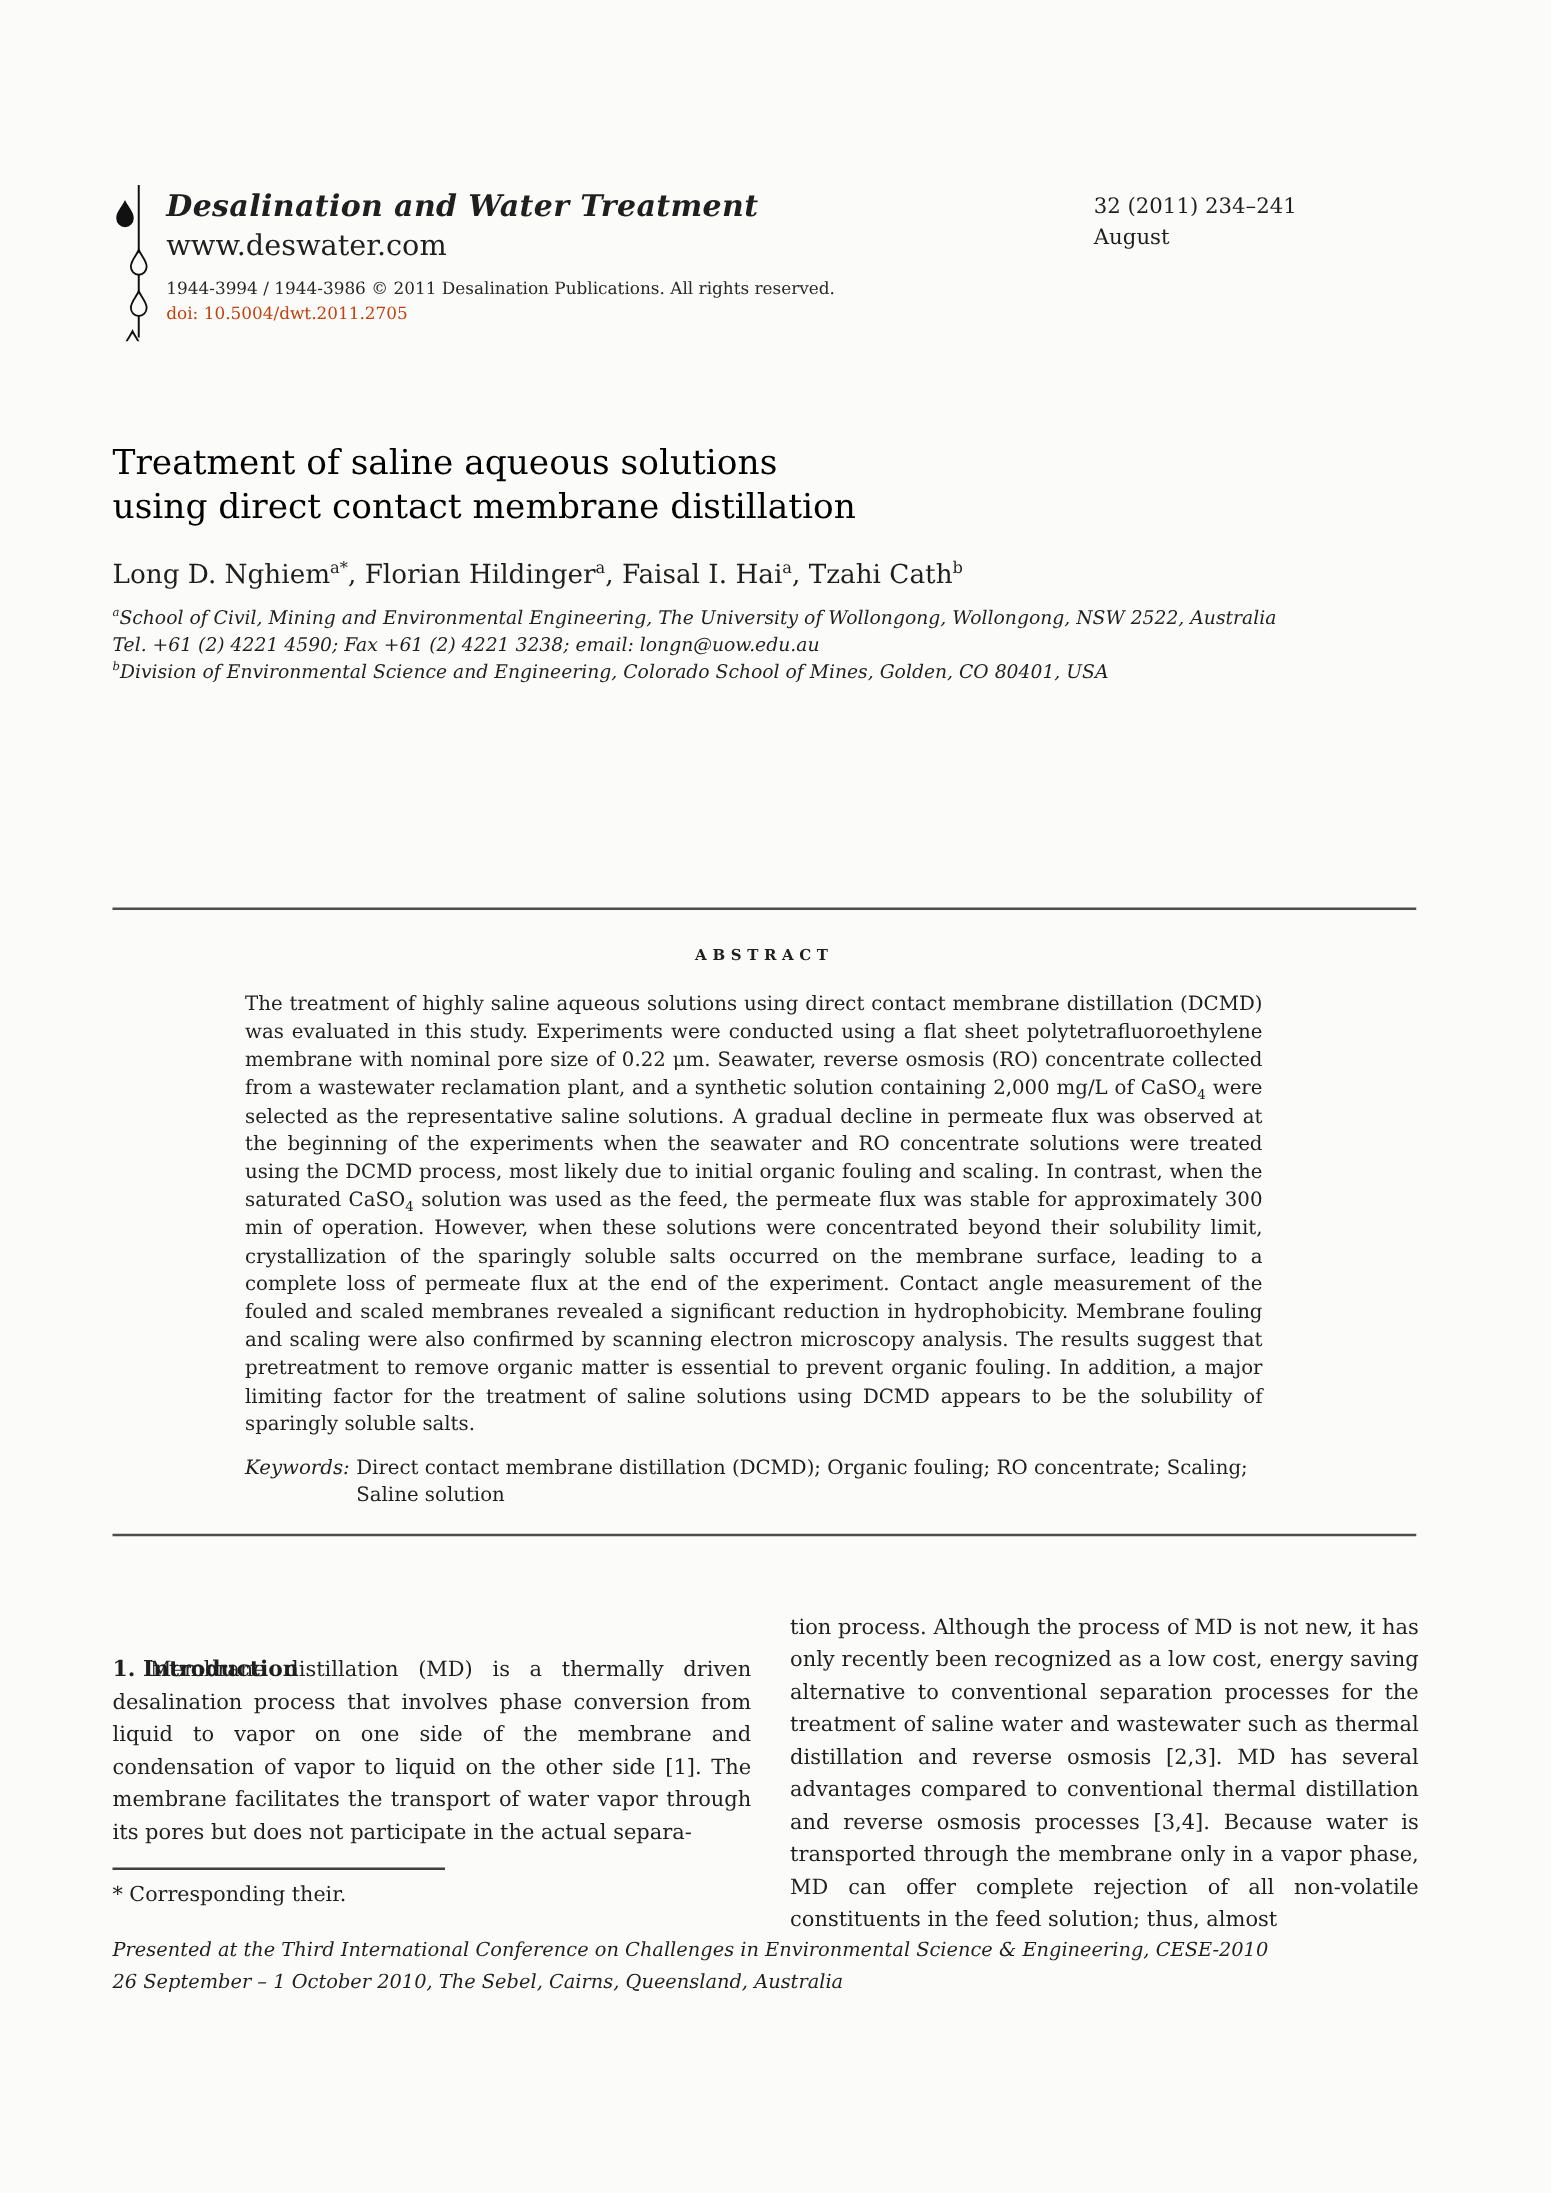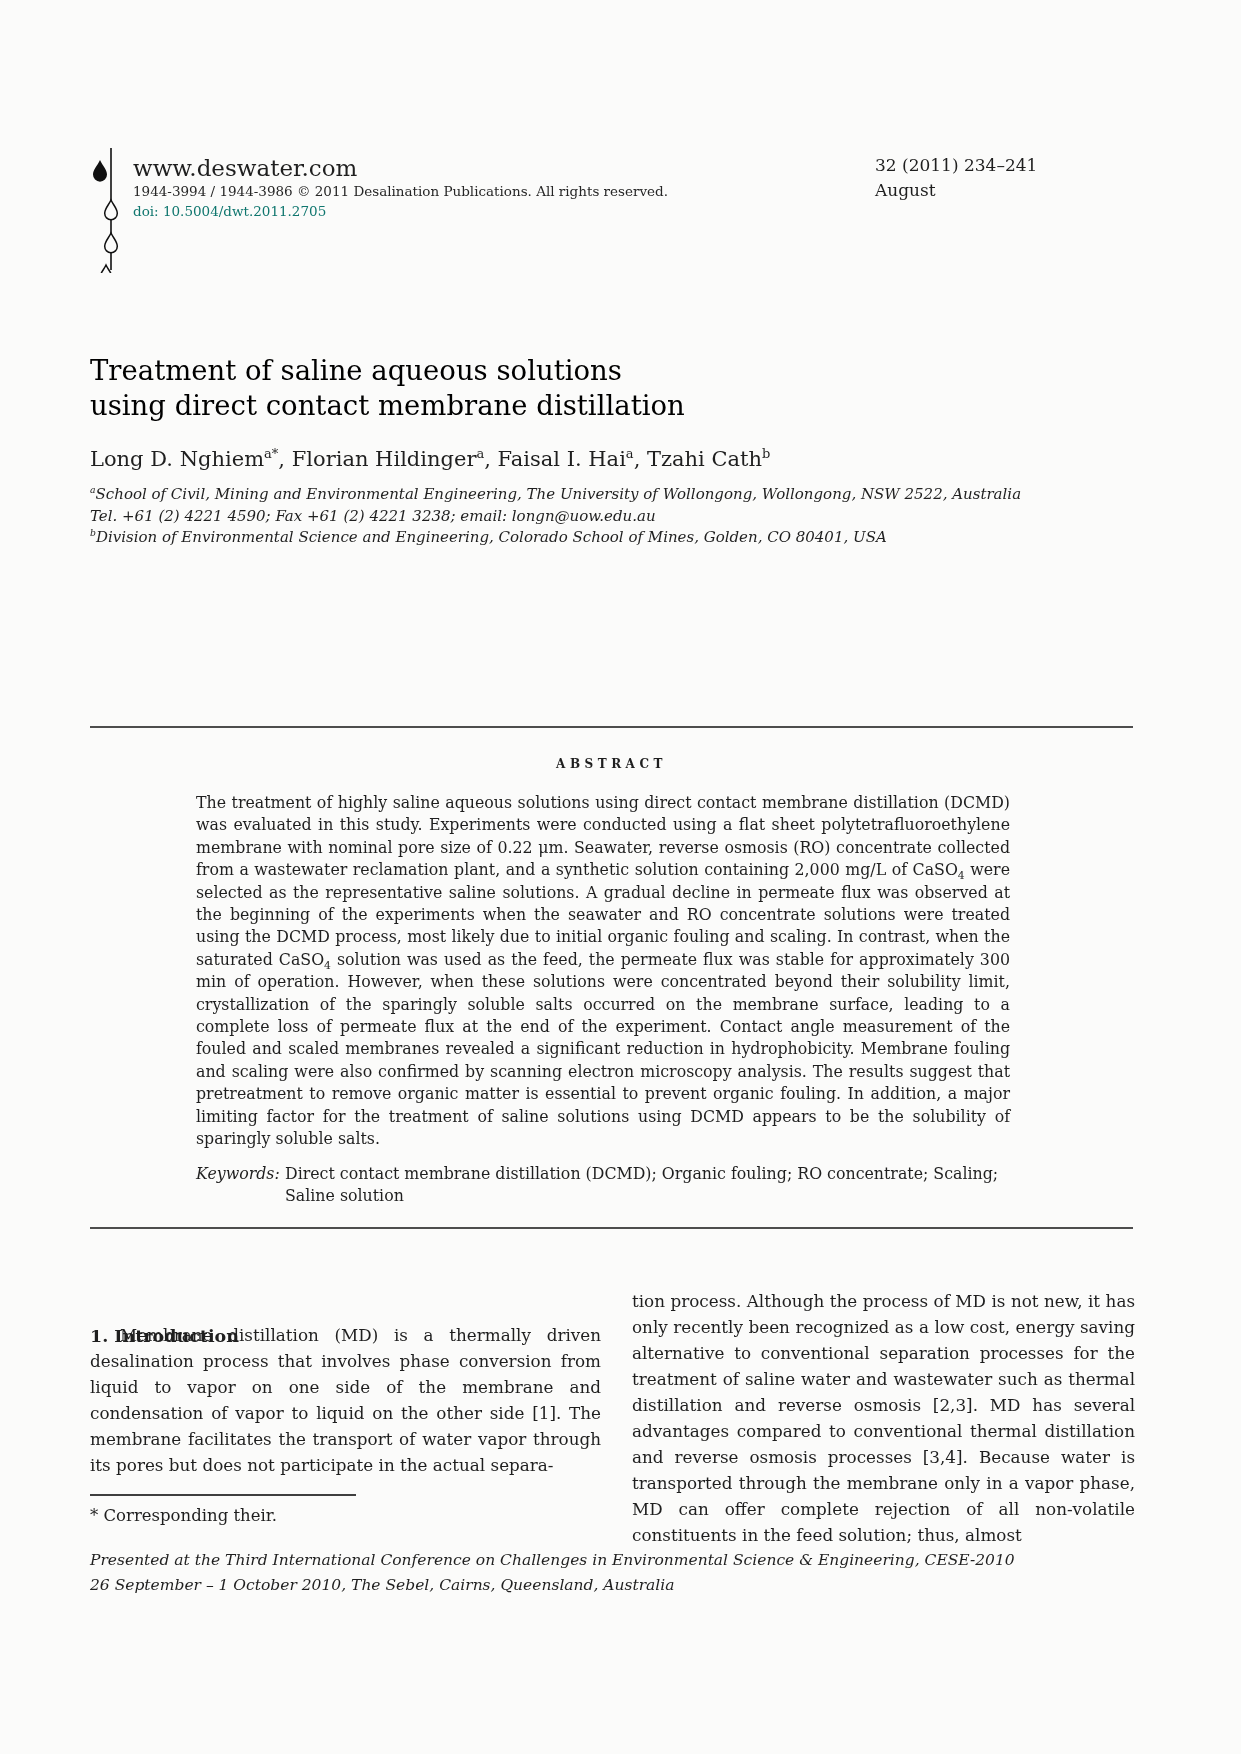--- a/index.html
+++ b/index.html
@@ -14,22 +14,22 @@
     overflow: hidden;
   }
   sup { font-size: 0.62em; line-height: 0; vertical-align: super; }
   sub { font-size: 0.68em; line-height: 0; vertical-align: sub; }
 
   
   .logo { position: absolute; left: 86px; top: 148px; }
   .journal-block { position: absolute; left: 133px; top: 150px; }
   .journal-title { font-size: 24px; font-weight: bold; font-style: italic; letter-spacing: 0.3px; }
   .journal-website { font-size: 23px; margin-top: 5px; }
-  .rights-line { font-size: 13.5px; margin-top: 2px; color: #262626; }
-  .doi-line { font-size: 13.5px; margin-top: 4px; color: #0f766e; }
+  .rights-line { font-size: 13.5px; margin-top: 13px; color: #262626; }
+  .doi-line { font-size: 13.5px; margin-top: 4px; color: #c2410c; }
   .vol-block { position: absolute; left: 875px; top: 153px; font-size: 17px; line-height: 25px; }
 
   
   .article-title { position: absolute; left: 90px; top: 353px; font-size: 27.5px; line-height: 35px; color: #000000; }
   .authors-line { position: absolute; left: 90px; top: 447px; font-size: 21px; }
   .affiliations { position: absolute; left: 90px; top: 484px; font-size: 15px; font-style: italic; line-height: 21.5px; }
   .received-line { position: absolute; left: 90px; top: 562px; font-size: 16px; }
 
   
   .rule { position: absolute; left: 90px; width: 1043px; height: 2px; background: #4d4d4d; }
@@ -77,20 +77,21 @@
     <svg width="42" height="125" viewBox="0 0 42 125">
       <line x1="25" y1="0" x2="25" y2="122" stroke="#111" stroke-width="1.6"></line>
       <path d="M 0 -11 C 2.5 -5.5 7 -1.5 7 3.5 A 7 7.2 0 1 1 -7 3.5 C -7 -1.5 -2.5 -5.5 0 -11 Z" transform="translate(14,23)" fill="#111"></path>
       <path d="M 0 -10 C 2.3 -5 6.3 -1.3 6.3 3.2 A 6.3 6.6 0 1 1 -6.3 3.2 C -6.3 -1.3 -2.3 -5 0 -10 Z" transform="translate(25,62)" fill="#fbfbfa" stroke="#111" stroke-width="1.5"></path>
       <path d="M 0 -10 C 2.3 -5 6.3 -1.3 6.3 3.2 A 6.3 6.6 0 1 1 -6.3 3.2 C -6.3 -1.3 -2.3 -5 0 -10 Z" transform="translate(25,95)" fill="#fbfbfa" stroke="#111" stroke-width="1.5"></path>
       <path d="M 0 -10 C 2.3 -5 6.3 -1.3 6.3 3.2 A 6.3 6.6 0 1 1 -6.3 3.2 C -6.3 -1.3 -2.3 -5 0 -10 Z" transform="translate(20,127)" fill="#fbfbfa" stroke="#111" stroke-width="1.5"></path>
     </svg>
   </div>
 
   <div class="journal-block">
+    <div class="journal-title">Desalination and Water Treatment</div>
     <div class="journal-website">www.deswater.com</div>
     <div class="rights-line">1944-3994 / 1944-3986 © 2011 Desalination Publications.  All rights reserved.</div>
     <div class="doi-line">doi: 10.5004/dwt.2011.2705</div>
   </div>
 
   <div class="vol-block">
     <div>32 (2011) 234–241</div>
     <div>August</div>
   </div>
 

